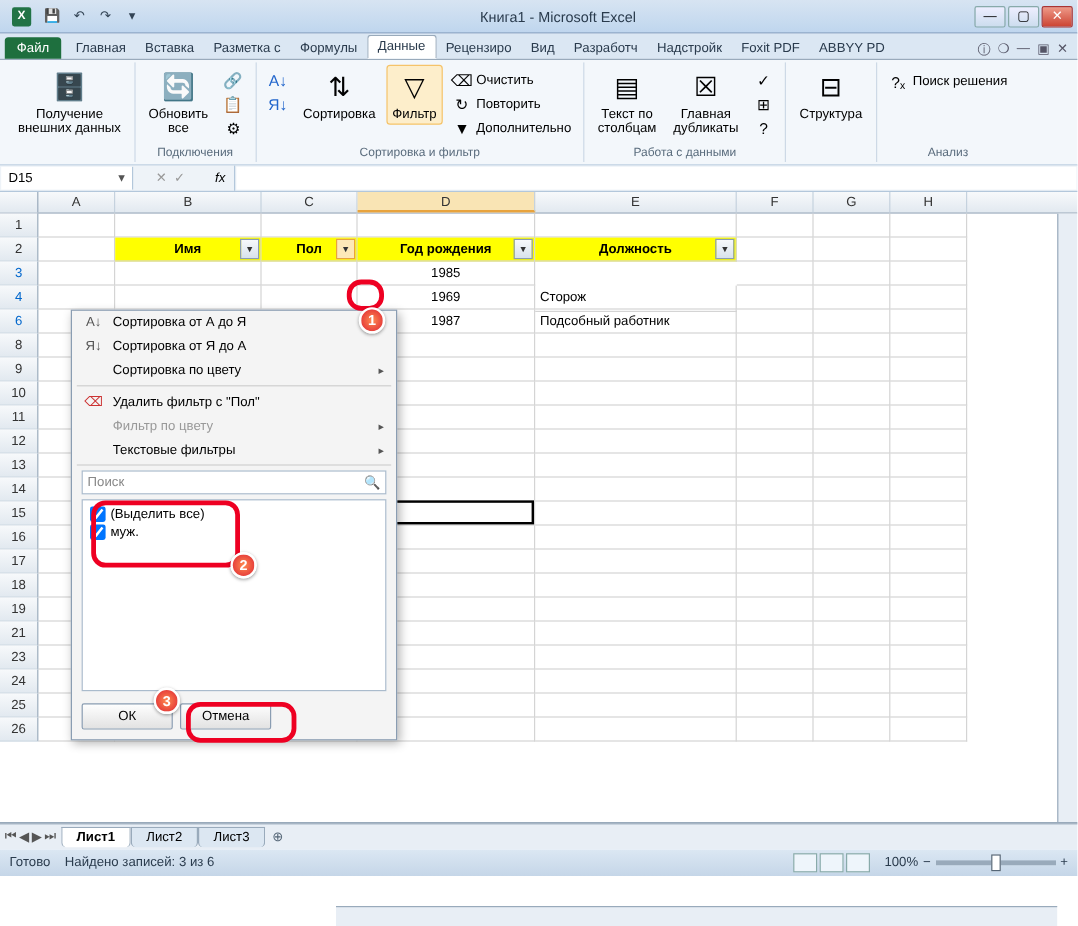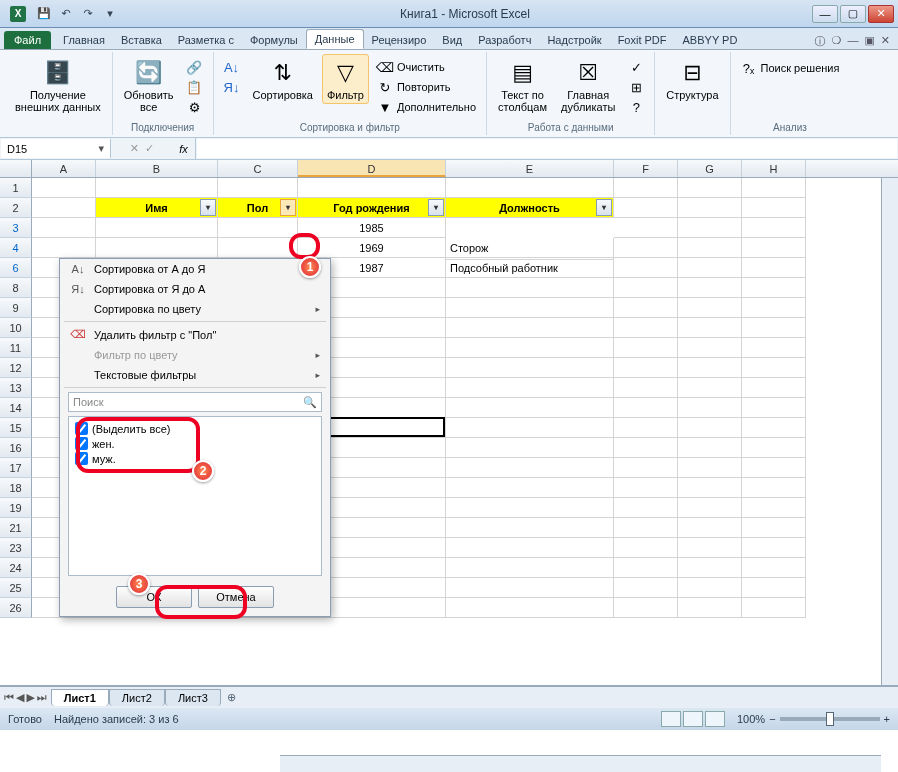--- a/index.html
+++ b/index.html
@@ -63,21 +63,21 @@
 .filterpanel { position: absolute; left: 59px; top: 258px; width: 272px; background: #f4f4f4; border: 1px solid #8a9db2; box-shadow: 2px 3px 8px rgba(0,0,0,.3); z-index: 50; }
 .fitem { display: flex; align-items: center; gap: 8px; padding: 4px 10px; cursor: pointer; }
 .fitem .ico { width: 16px; text-align: center; color: #555; }
 .fitem .arr { margin-left: auto; color: #555; font-size: 9px; }
 .fitem.disabled { color: #999; }
 .fsep { height: 1px; background: #cfcfcf; margin: 2px 4px; }
 .searchbox { margin: 4px 8px; height: 20px; border: 1px solid #abc; background: #fff; display: flex; align-items: center; padding: 0 4px; color: #888; }
 .searchbox .mag { margin-left: auto; color: #36c; }
 .checklist { margin: 2px 8px; height: 160px; background: #fff; border: 1px solid #abc; padding: 4px; }
 .chkrow { display: flex; align-items: center; gap: 4px; padding: 1px 2px; }
-.fbtns { display: flex; justify-content: center; gap: 6px; padding: 8px; }
+.fbtns { display: flex; justify-content: flex-start; gap: 6px; padding: 8px; }
 .fbtns button { width: 76px; height: 22px; background: linear-gradient(#fefefe,#e2e2e2); border: 1px solid #8a9db2; border-radius: 2px; cursor: pointer; }
 
 
 .badge { width: 22px; height: 22px; border-radius: 11px; background: radial-gradient(#ff8a50,#d23); color: #fff; font-weight: bold; display: flex; align-items: center; justify-content: center; position: absolute; z-index: 100; border: 2px solid #fff; box-shadow: 0 1px 3px rgba(0,0,0,.4); font-size: 12px; }
 .ring { position: absolute; border: 4px solid #e02; border-radius: 12px; z-index: 90; pointer-events: none; }
 
 
 .sheettabs { height: 22px; background: #e8eef5; display: flex; align-items: center; border-top: 1px solid #9ab; }
 .sheettabs .nav { display: flex; gap: 2px; padding: 0 4px; color: #555; }
 .sheettabs .stab { padding: 2px 12px; background: #fff; border: 1px solid #9ab; border-bottom: none; border-radius: 0 0 4px 4px; margin-top: -1px; cursor: pointer; }
@@ -557,24 +557,20 @@
     <span>Поиск</span>
     <span class="mag">🔍</span>
   </div>
   <div class="checklist">
     <div class="chkrow">
       <input type="checkbox" checked="" style="">
       <span>(Выделить все)</span>
     </div>
     <div class="chkrow">
       <input type="checkbox" checked="" style="">
-      <span>жен.</span>
-    </div>
-    <div class="chkrow">
-      <input type="checkbox" checked="" style="">
       <span>муж.</span>
     </div>
   </div>
   <div class="fbtns">
     <button>ОК</button>
     <button>Отмена</button>
   </div>
 </div>
 
 <div class="ring" style="left:289px; top:233px; width:31px; height:26px;"></div>

